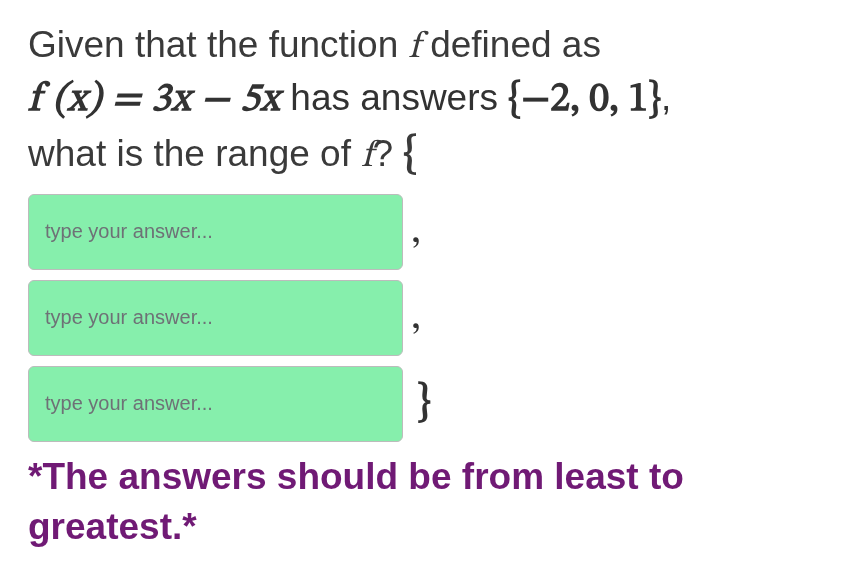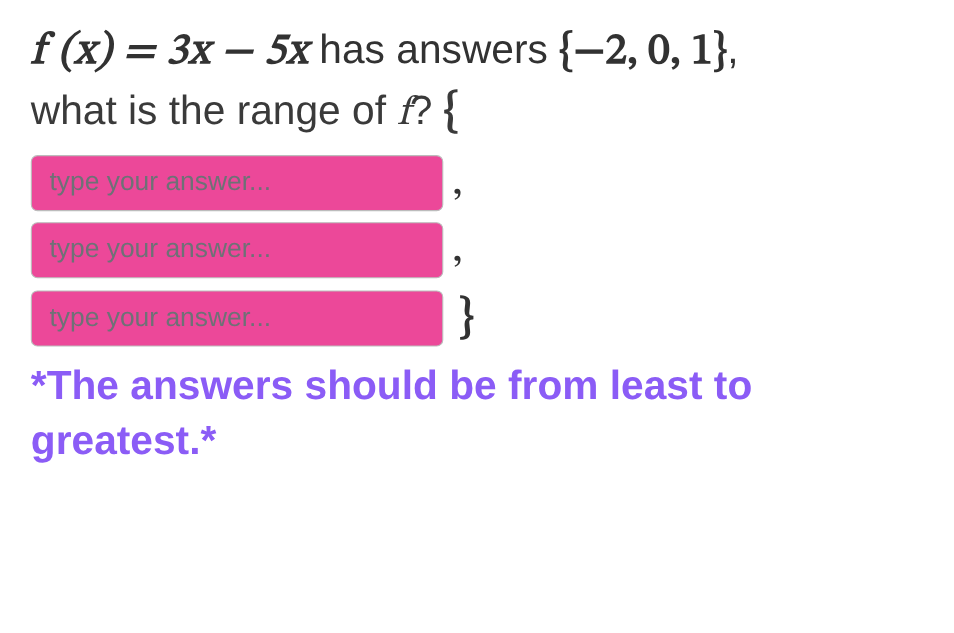--- a/index.html
+++ b/index.html
@@ -38,28 +38,28 @@
     font-weight: 700;
     text-align: right;
   }
   .input-row {
     display: flex;
     align-items: center;
     margin-top: 10px;
   }
   .answer-input {
     width: 375px;
-    height: 51px;
-    font-size: 24px;
+    height: 76px;
+    font-size: 20px;
     font-family: inherit;
     color: #3a3a3a;
     padding: 0 16px;
     border: 1px solid #bcbcbc;
     border-radius: 6px;
-    background: #ec4899;
+    background: #86efac;
     outline: none;
   }
   .answer-input::placeholder {
     color: #6e7176;
   }
   .sep {
     font-size: 40px;
     font-family: 'Cambria Math', 'STIX Two Math', 'Times New Roman', serif;
     margin-left: 8px;
     color: #323232;
@@ -67,40 +67,43 @@
   .closing-brace {
     font-size: 42px;
     font-weight: 700;
     font-family: 'Cambria Math', 'STIX Two Math', 'Times New Roman', serif;
     margin-left: 14px;
     color: #323232;
   }
   .note {
     font-size: 37px;
     font-weight: 700;
-    color: #8b5cf6;
+    color: #701a75;
     margin-top: 10px;
     line-height: 1.35;
   }
   .q-line1, .q-line2, .q-line3 {
     display: block;
   }
   .eq-part {
     letter-spacing: 0.5px;
   }
   .opening-brace {
     font-weight: 700;
     font-size: 42px;
     font-family: 'Cambria Math', 'STIX Two Math', 'Times New Roman', serif;
   }
 </style>
 </head>
 <body>
 
 <div class="question-text">
+  <span class="q-line1">
+    <span>Given that the function </span><span class="math-i">f</span><span> defined as</span>
+  </span>
   <span class="q-line2 math-row">
     <span class="math-i eq-part bold-math">f (x) = 3x − 5x</span><span style="font-family:'Segoe UI',sans-serif;font-size:37px;"> has answers </span><span class="domain-set">{−2, 0, 1}</span><span style="font-family:'Segoe UI',sans-serif;font-size:37px;">,</span>
   </span>
   <span class="q-line3">
     <span>what is the range of </span><span class="math-i">f</span><span>?  </span><span class="opening-brace">{</span>
   </span>
 </div>
 
 <div class="input-row">
   <input class="answer-input" type="text" placeholder="type your answer..." style="">

